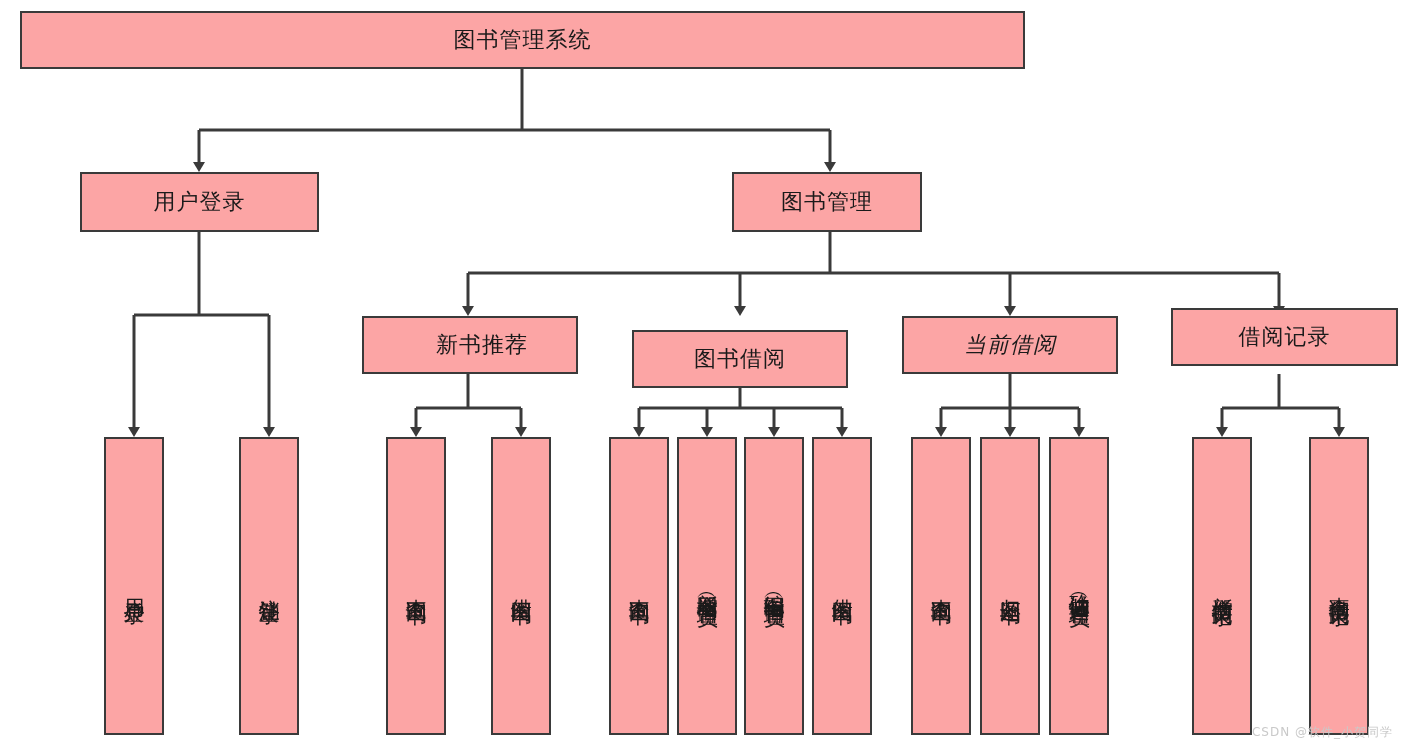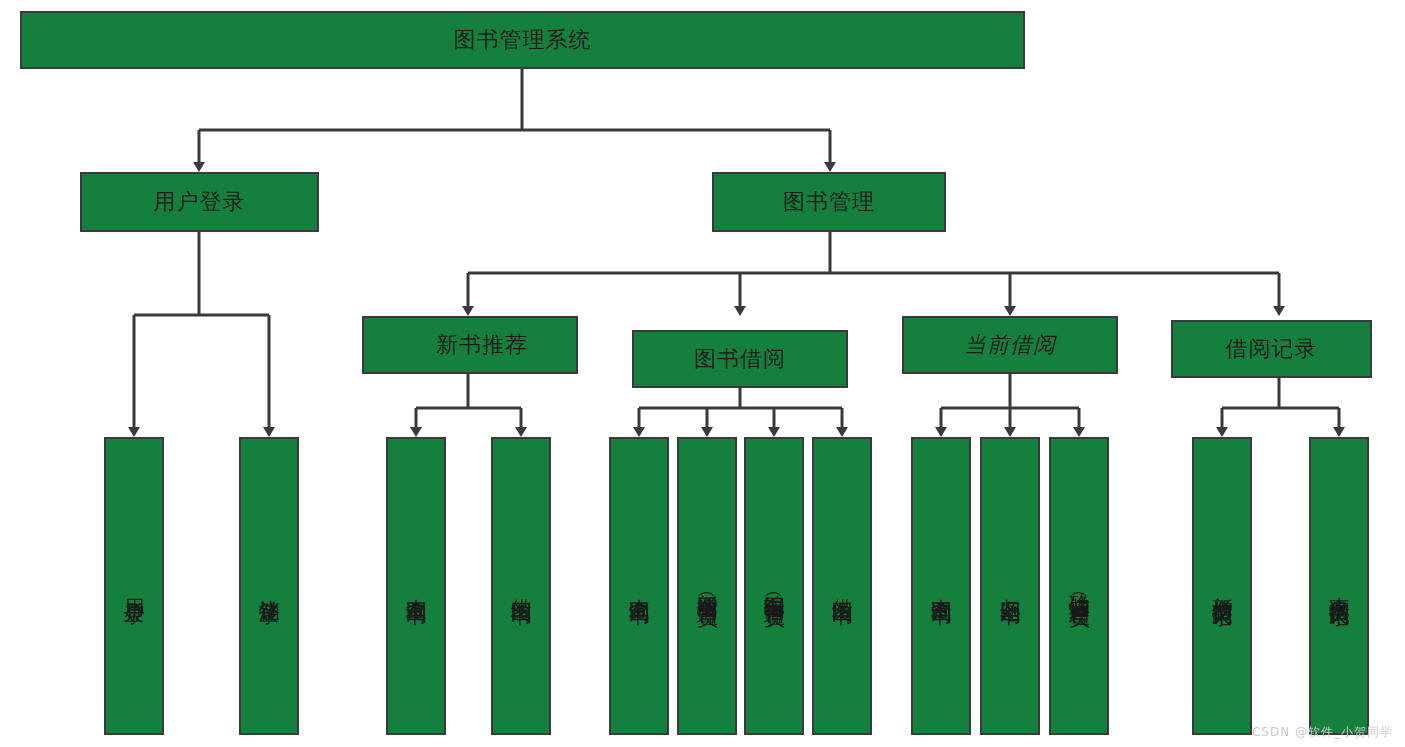--- a/index.html
+++ b/index.html
@@ -21,21 +21,21 @@
     position: absolute;
     left: 0;
     top: 0;
     width: 1405px;
     height: 747px;
     pointer-events: none;
   }
   .node {
     position: absolute;
     box-sizing: border-box;
-    background: #15803d;
+    background: #fca5a5;
     border: 2px solid #3a3a3a;
     display: flex;
     align-items: center;
     justify-content: center;
     color: #1a1a1a;
   }
   .node.horiz {
     font-size: 22px;
     letter-spacing: 1px;
     line-height: 1.2;
@@ -124,37 +124,37 @@
   </svg>
 
   <div class="node horiz" style="left:20px; top:11px; width:1005px; height:58px;">
     <span>图书管理系统</span>
   </div>
 
   <div class="node horiz" style="left:80px; top:172px; width:239px; height:60px;">
     <span>用户登录</span>
   </div>
 
-  <div class="node horiz" style="left:712px; top:172px; width:234px; height:60px;">
+  <div class="node horiz" style="left:732px; top:172px; width:190px; height:60px;">
     <span>图书管理</span>
   </div>
 
   <div class="node horiz" style="left:362px; top:316px; width:216px; height:58px;padding-left:24px;">
     <span>新书推荐</span>
   </div>
 
   <div class="node horiz" style="left:632px; top:330px; width:216px; height:58px;">
     <span>图书借阅</span>
   </div>
 
   <div class="node horiz" style="left:902px; top:316px; width:216px; height:58px;font-style:italic;">
     <span>当前借阅</span>
   </div>
 
-  <div class="node horiz" style="left:1171px; top:320px; width:201px; height:58px;">
+  <div class="node horiz" style="left:1171px; top:308px; width:227px; height:58px;">
     <span>借阅记录</span>
   </div>
 
   <div class="node vert" style="left:104px; top:437px; width:60px; height:298px;">
     <span class="vtext">用户登录</span>
   </div>
 
   <div class="node vert" style="left:239px; top:437px; width:60px; height:298px;">
     <span class="vtext">注销登录</span>
   </div>

